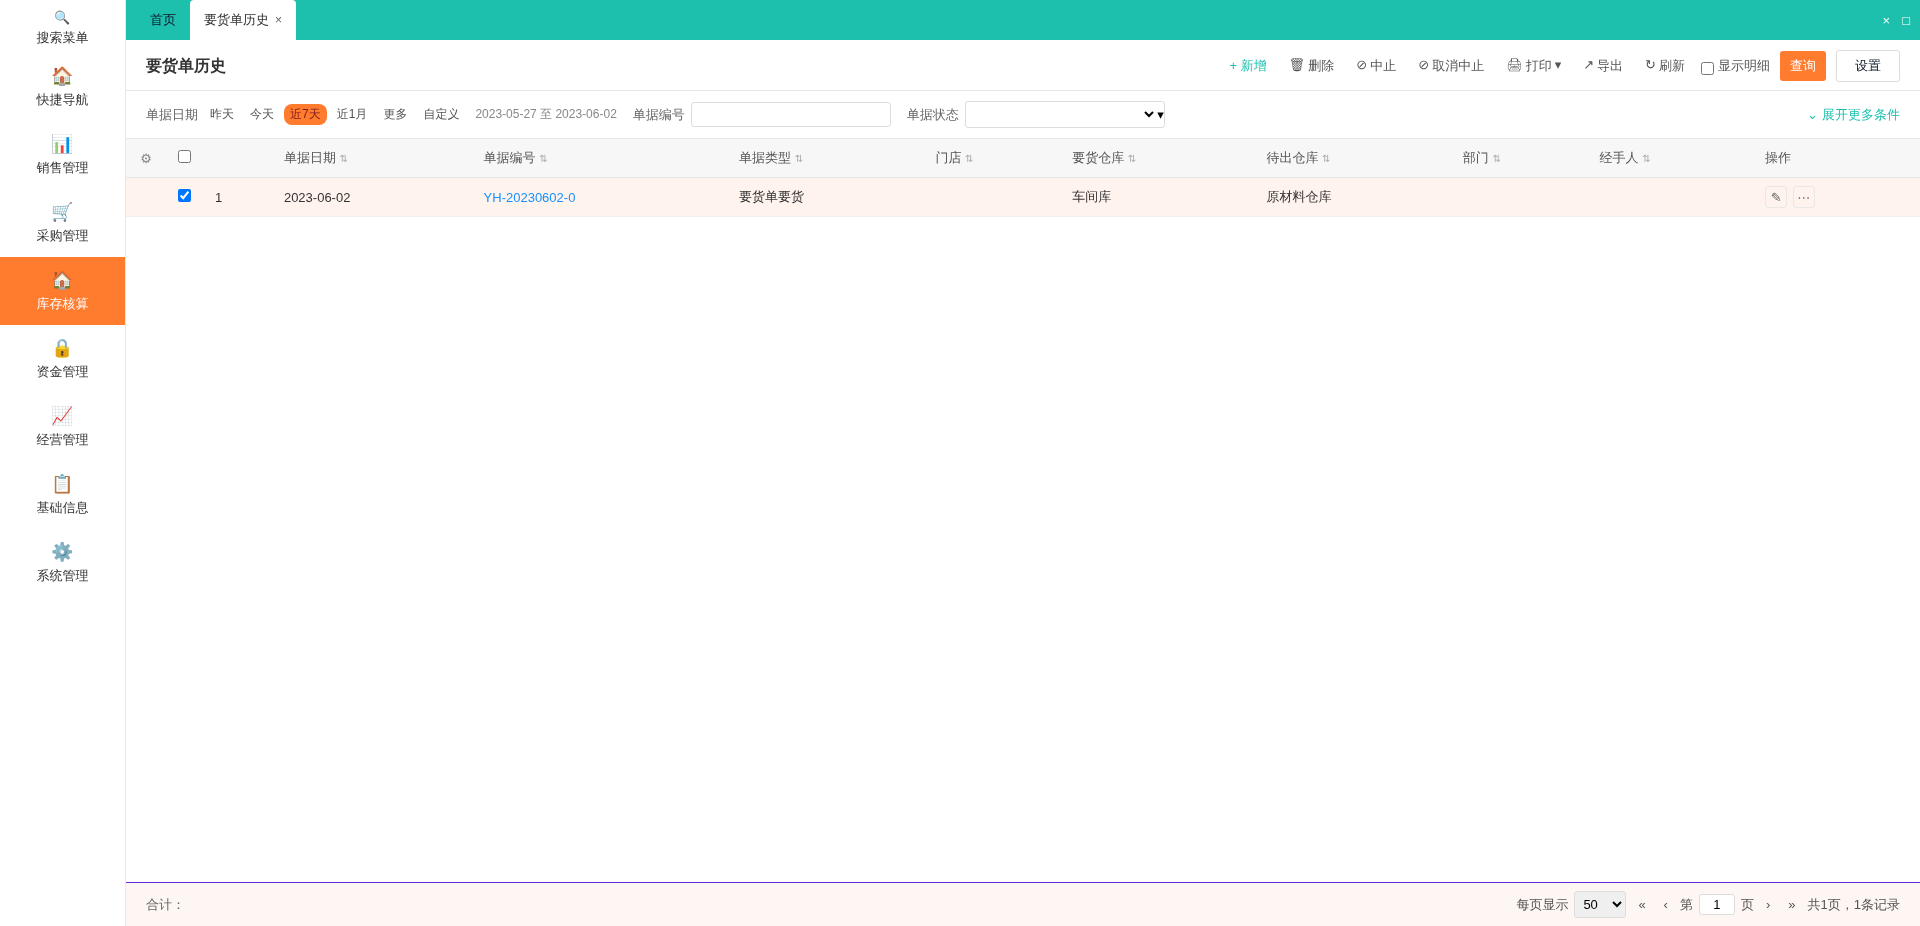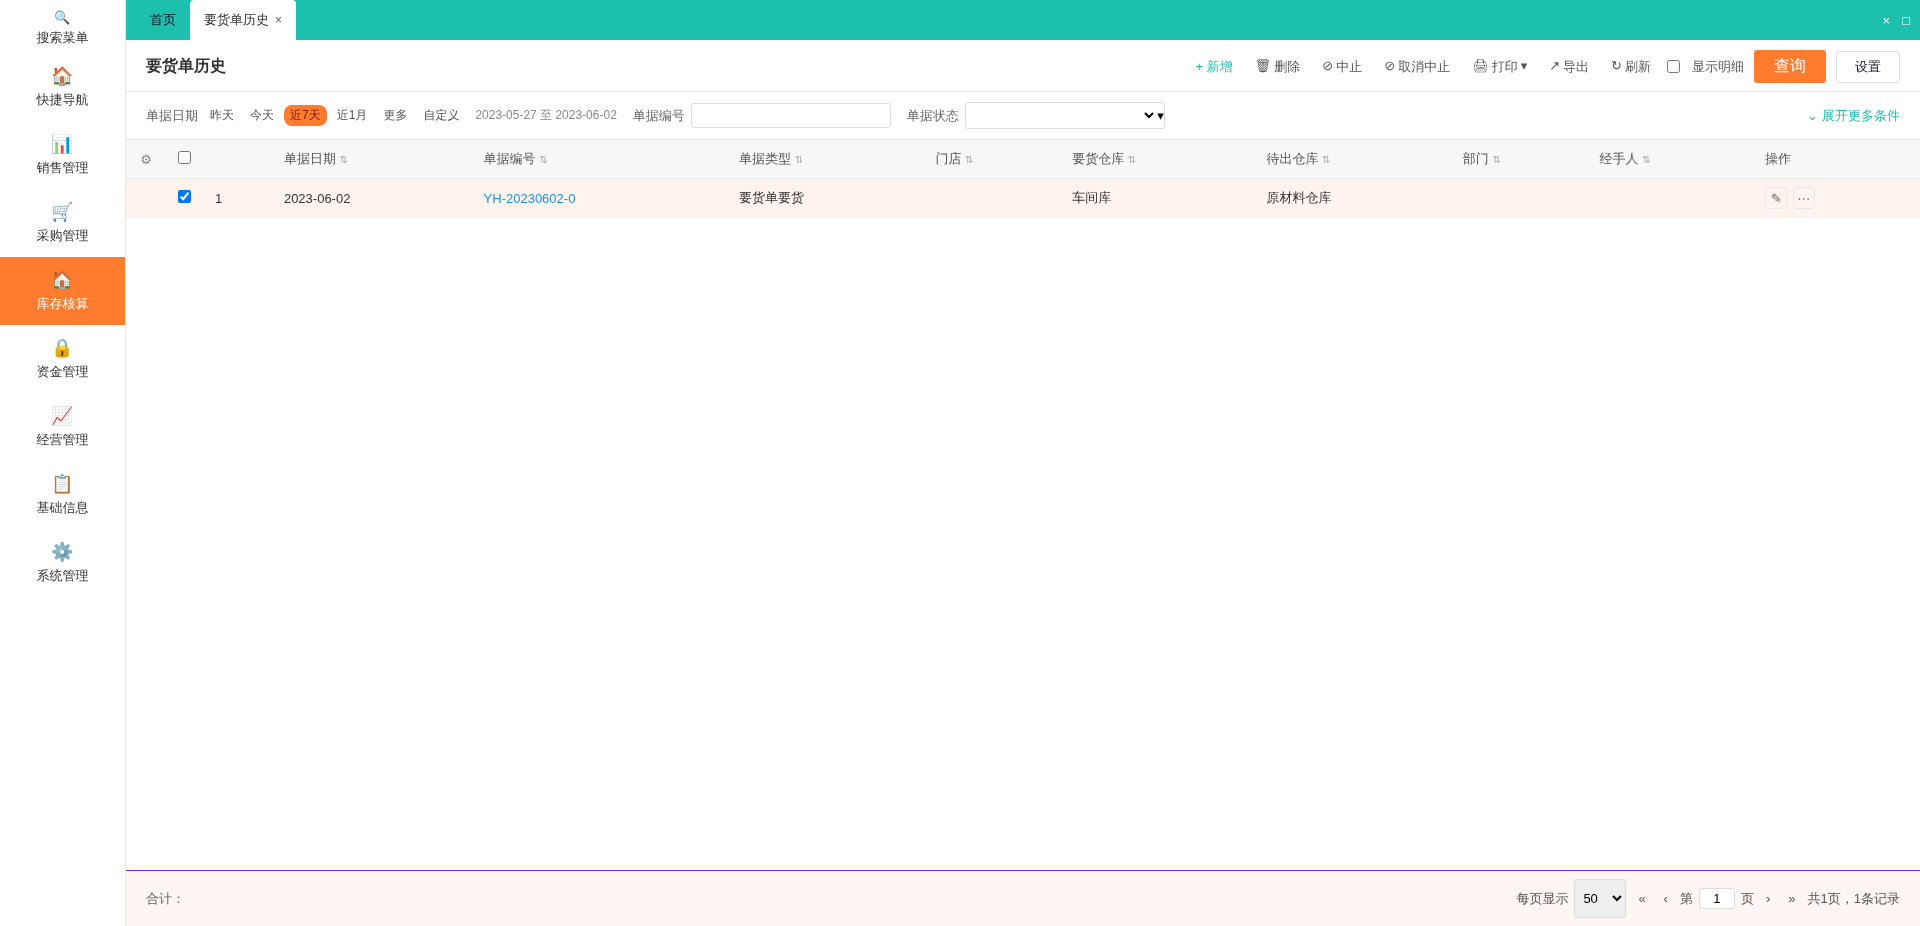--- a/index.html
+++ b/index.html
@@ -66,26 +66,26 @@
     .page-title-row {
       display: flex; align-items: center; justify-content: space-between; padding-bottom: 8px;
     }
     .page-title { font-size: 16px; font-weight: bold; color: #333; }
     .toolbar { display: flex; align-items: center; gap: 10px; }
     .toolbar-btn {
       display: flex; align-items: flex-start; gap: 3px; color: #555; cursor: pointer; font-size: 13px; padding: 4px 6px; border-radius: 3px;
     }
     .toolbar-btn.new-btn { color: #1dbfad; }
     .btn-primary {
-      background: #ff7b2e; color: #fff; border: none; padding: 6px 20px; border-radius: 3px; cursor: pointer; font-size: 16px;
+      background: #ff7b2e; color: #fff; border: none; padding: 6px 10px; border-radius: 3px; cursor: pointer; font-size: 13px;
     }
     .btn-secondary {
       background: #fff; color: #0f172a; border: 1px solid #ddd; padding: 6px 18px; border-radius: 3px; cursor: pointer; font-size: 13px;
     }
-    .show-detail-check { display: flex; align-items: center; gap: 12px; color: #555; cursor: pointer; }
+    .show-detail-check { display: flex; align-items: flex-end; gap: 4px; color: #555; cursor: pointer; }
 
     
     .filter-bar {
       background: #fff;
       padding: 10px 20px;
       display: flex;
       flex-wrap: wrap;
       align-items: center;
       gap: 16px;
       border-bottom: 1px solid #e8e8e8;
@@ -135,21 +135,21 @@
       display: flex;
       align-items: center;
       border-top: 1px solid #6d28d9;
       color: #666;
       font-size: 13px;
     }
     .pagination {
       margin-left: auto; display: flex; align-items: center; gap: 6px; color: #555;
     }
     .pagination select {
-      border: 1px solid #ddd; border-radius: 3px; padding: 10px 4px;
+      border: 1px solid #ddd; border-radius: 3px; padding: 4px 4px;
     }
     .pagination-btn { cursor: pointer; color: #555; padding: 2px 6px; }
     .page-input {
       border: 1px solid #ddd; border-radius: 3px; width: 36px; text-align: center; padding: 2px;
     }
 
     .op-icon { display: inline-flex; align-items: center; justify-content: center; width: 22px; height: 22px; border: 1px solid #e8e8e8; border-radius: 3px; cursor: pointer; color: #666; font-size: 13px; margin-right: 2px; }
   </style>
 </head>
 <body>

